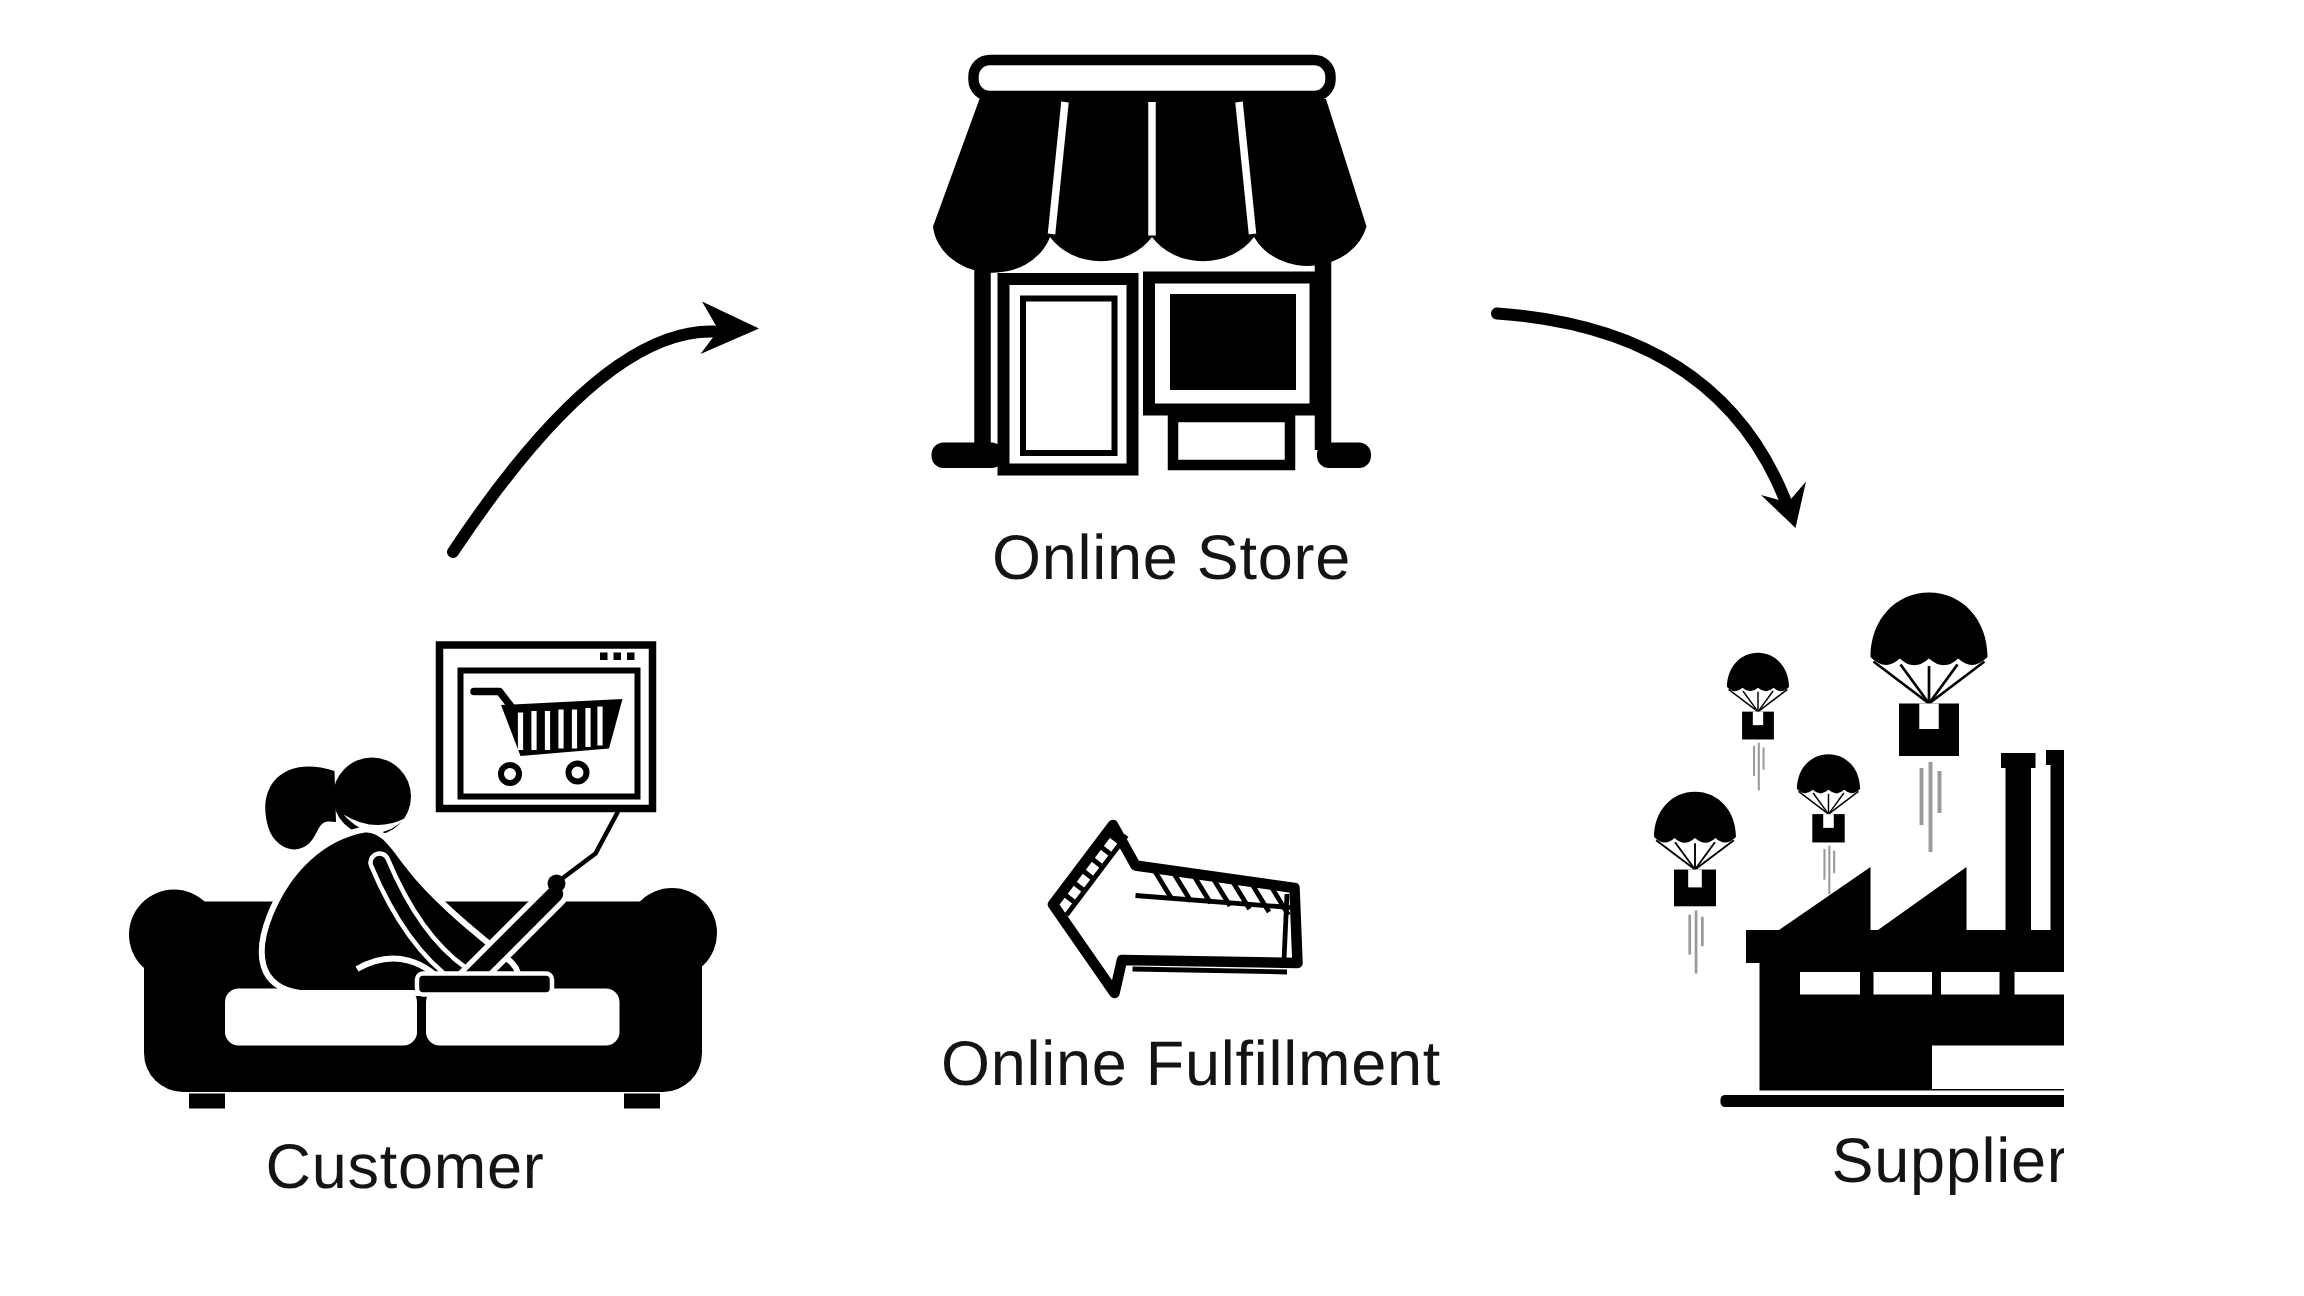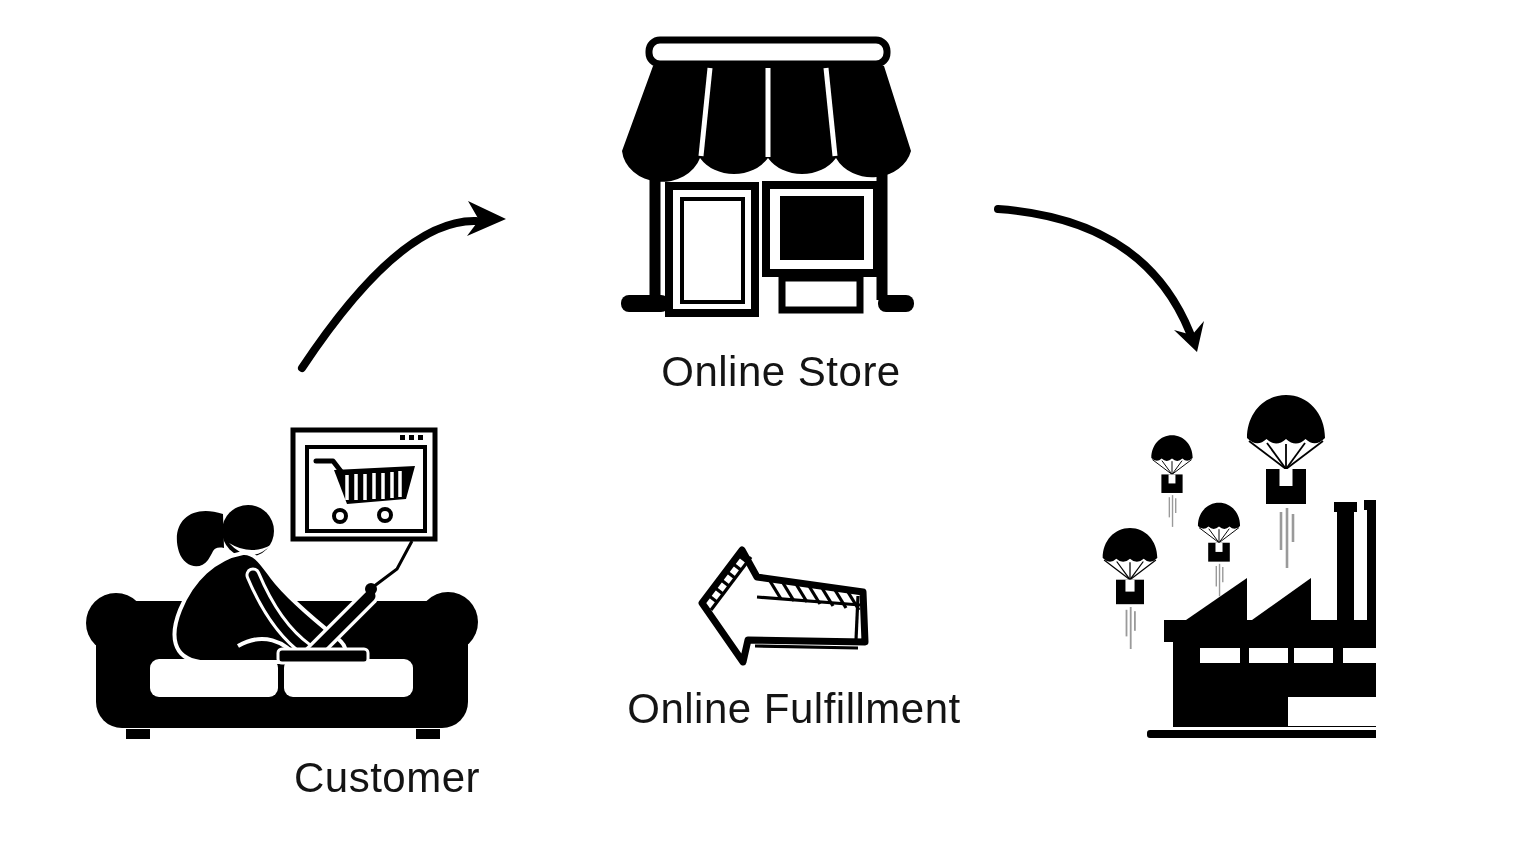--- a/index.html
+++ b/index.html
@@ -7,21 +7,21 @@
     position:relative;width:1376px;height:864px;background:#ffffff;
     overflow:hidden;font-family:"Liberation Sans","DejaVu Sans",sans-serif;
   }
   .art{position:absolute;left:0;top:0;}
   .label{
     position:absolute;width:420px;text-align:center;
     font-size:42px;font-weight:400;color:#141414;letter-spacing:0.5px;
     line-height:1.1;white-space:nowrap;
   }
   #lab-store   {left:571px;top:349px;}
-  #lab-customer{left:60px; top:755px;text-align:right;}
+  #lab-customer{left:60px; top:755px;}
   #lab-supplier{left:1090px;top:751px;}
   #lab-of      {left:584px;top:686px;}
 </style>
 </head>
 <body>
 
 <div class="canvas">
 
 <svg class="art" width="1536" height="864" viewBox="0 0 1536 864">
   <defs>
@@ -190,15 +190,16 @@
           <path d="M 835,590 L 846,608"></path>
       <path d="M 848,592 L 859,610"></path>
       <path d="M 858,596 L 856,640"></path>
           <path d="M 755,646 L 858,648"></path>
     </g>
   </g>
 </svg>
 
 <div class="label" id="lab-store">Online Store</div>
 <div class="label" id="lab-customer">Customer</div>
+<div class="label" id="lab-supplier">Supplier</div>
 <div class="label" id="lab-of">Online Fulfillment</div>
 
 </div>
 
 </body></html>

